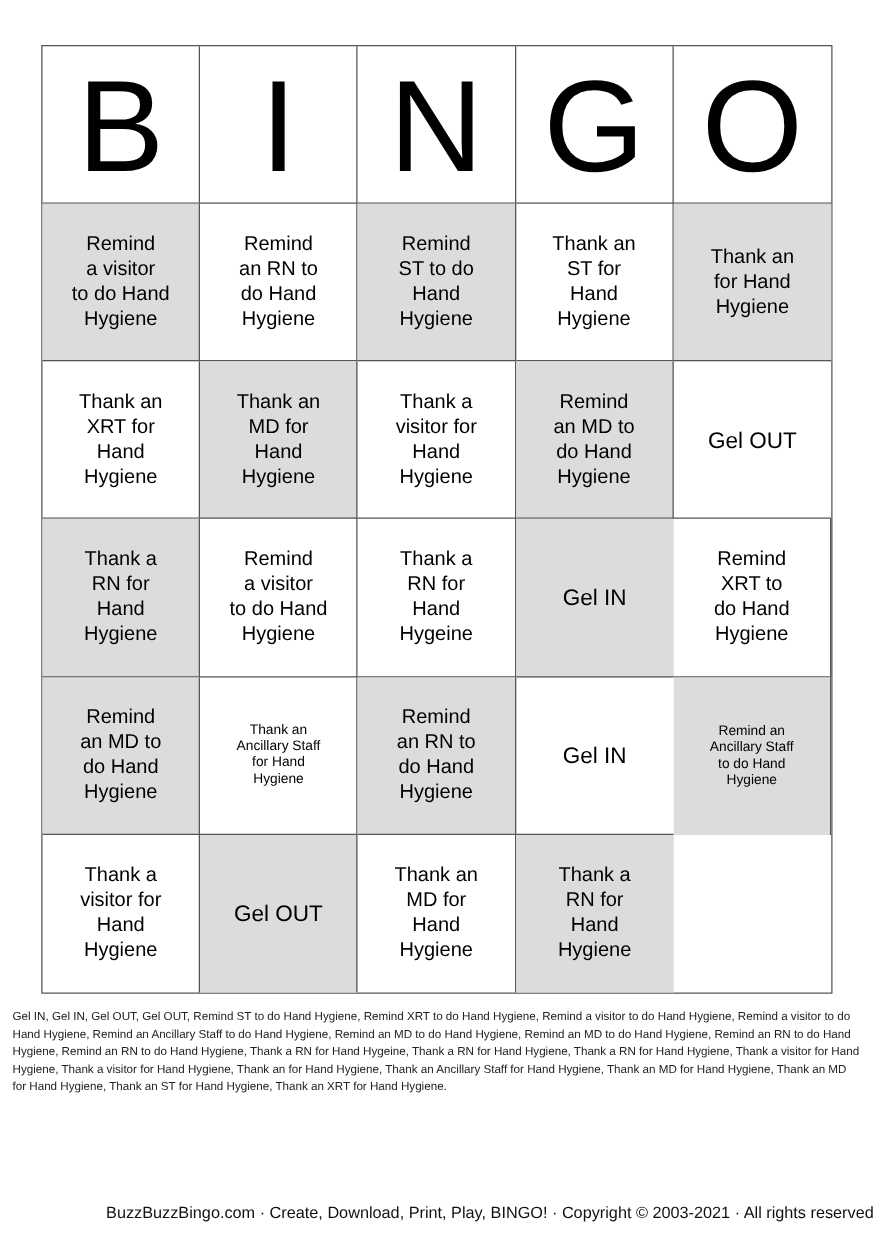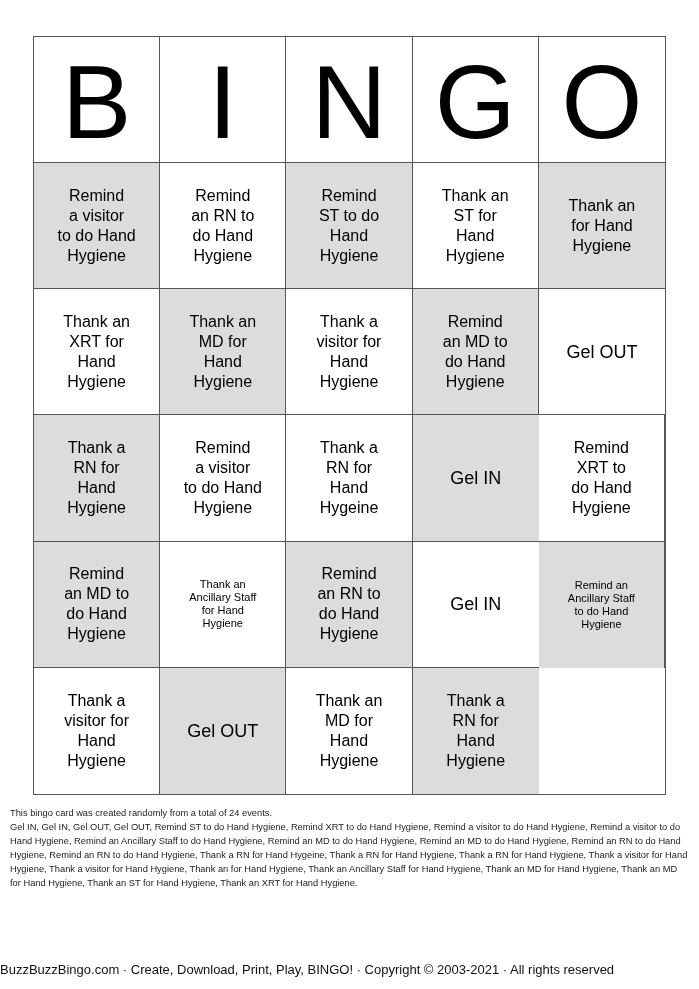--- a/index.html
+++ b/index.html
@@ -12,21 +12,21 @@
           display: flex; align-items: center; justify-content: center; text-align: center;
           font-size: 16px; line-height: 20px; padding: 0 6px; white-space: pre-line; }
   .cell.c4 { border-right: none; }
   .cell.r5 { border-bottom: none; }
   .cell.shaded { background: #dcdcdc; }
   .cell.header { font-size: 104px; line-height: 104px; padding-top: 4px; }
   .cell.big { font-size: 18px; }
   .cell.small { font-size: 11px; line-height: 13px; }
   .info { position: absolute; left: 10px; top: 806px; width: 680px;
           font-size: 9.3px; line-height: 14px; color: #222; }
-  .footer { position: absolute; left: 0; top: 962px; width: 699px; text-align: left;
+  .footer { position: absolute; left: 0; top: 962px; width: 699px; text-align: right;
             font-size: 13px; color: #111; }
 </style>
 </head>
 <body>
 
 <div class="card">
   <div class="cell header c0">B</div>
   <div class="cell header c1">I</div>
   <div class="cell header c2">N</div>
   <div class="cell header c3">G</div>
@@ -110,17 +110,16 @@
 MD for
 Hand
 Hygiene</div>
     <div class="cell c4 r5 shaded">Thank a
 RN for
 Hand
 Hygiene</div>
   </div>
 
 <div class="info">
-  <div>This bingo card was created randomly from a total of 24 events.</div>
   <div>Gel IN, Gel IN, Gel OUT, Gel OUT, Remind ST to do Hand Hygiene, Remind XRT to do Hand Hygiene, Remind a visitor to do Hand Hygiene, Remind a visitor to do Hand Hygiene, Remind an Ancillary Staff to do Hand Hygiene, Remind an MD to do Hand Hygiene, Remind an MD to do Hand Hygiene, Remind an RN to do Hand Hygiene, Remind an RN to do Hand Hygiene, Thank a RN for Hand Hygeine, Thank a RN for Hand Hygiene, Thank a RN for Hand Hygiene, Thank a visitor for Hand Hygiene, Thank a visitor for Hand Hygiene, Thank an  for Hand Hygiene, Thank an Ancillary Staff for Hand Hygiene, Thank an MD for Hand Hygiene, Thank an MD for Hand Hygiene, Thank an ST for Hand Hygiene, Thank an XRT for Hand Hygiene.</div>
 </div>
 
 <div class="footer">BuzzBuzzBingo.com · Create, Download, Print, Play, BINGO! · Copyright © 2003-2021 · All rights reserved</div>
 
 </body></html>

